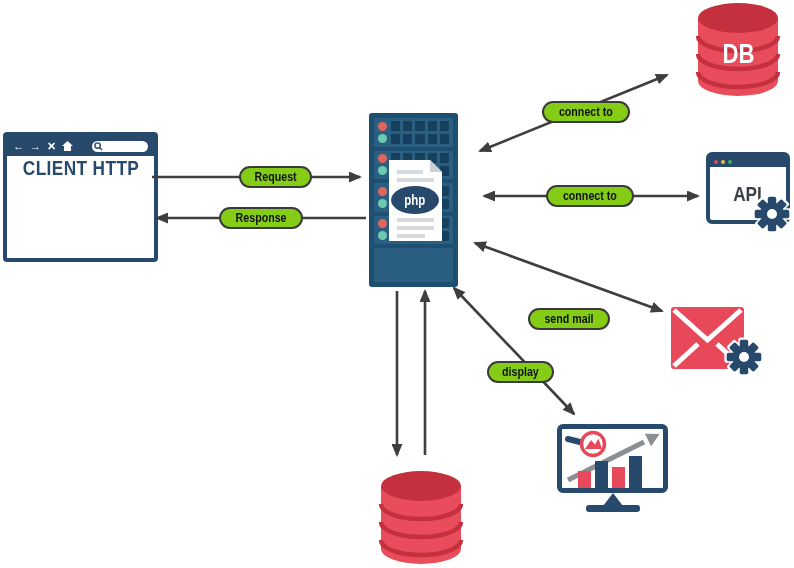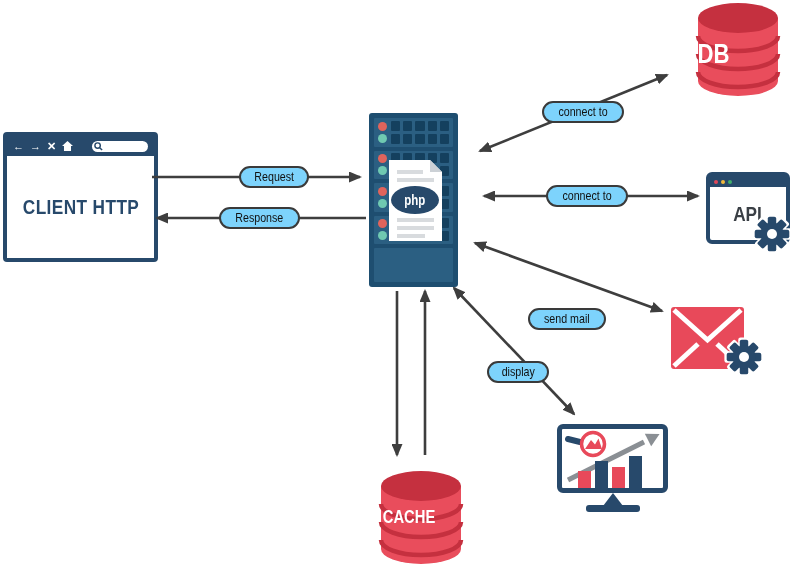--- a/index.html
+++ b/index.html
@@ -2,57 +2,57 @@
 <html><head>
 <meta charset="utf-8">
 <style>
   html,body{margin:0;padding:0;background:#fff;}
   #stage{position:relative;width:794px;height:568px;background:#fff;overflow:hidden;
          font-family:"Liberation Sans",sans-serif;}
   .abs{position:absolute;}
   .cond{display:inline-block;transform:scaleX(.82);transform-origin:center;white-space:nowrap;}
 
   
-  .pill{position:absolute;background:#7dd3fc;border:2px solid #3a3a3a;border-radius:999px;
-        padding:2px 9px;font-size:13px;font-weight:normal;color:#111;line-height:1.1;
+  .pill{position:absolute;background:#84cc16;border:2px solid #3a3a3a;border-radius:999px;
+        padding:2px 9px;font-size:13px;font-weight:bold;color:#111;line-height:1.1;
         display:flex;align-items:center;justify-content:center;z-index:5;}
 
   
   .client{left:3px;top:132px;width:147px;height:122px;border:4px solid #27496B;border-radius:4px;
           background:#fff;display:flex;flex-direction:column;}
   .client-head{height:20px;background:#27496B;display:flex;align-items:center;gap:6px;padding:0 6px;}
   .chi{color:#fff;font-size:11px;font-weight:bold;line-height:1;}
   .searchbar{margin-left:auto;width:54px;height:11px;background:#fff;border-radius:7px;
              display:flex;align-items:center;padding-left:2px;}
-  .client-body{flex:1;display:flex;align-items:center;justify-content:center;}
+  .client-body{flex:1;display:flex;justify-content:center;}
   .client-title{color:#27496B;font-weight:bold;font-size:21px;letter-spacing:.5px;}
 
   
   .server{left:369px;top:113px;width:89px;height:174px;background:#1E4E70;border-radius:3px;
           padding:5px;box-sizing:border-box;display:flex;flex-direction:column;gap:4px;}
   .srv-row{flex:1;background:#2B5F82;border-radius:1px;display:flex;align-items:center;
            gap:4px;padding:2px 4px;box-sizing:border-box;}
   .srv-lights{display:flex;flex-direction:column;gap:3px;}
   .led{width:9px;height:9px;border-radius:50%;}
   .led-red{background:#E0645C;} .led-teal{background:#6FC9B1;}
   .srv-grid{flex:1;display:grid;grid-template-columns:repeat(5,1fr);grid-template-rows:1fr 1fr;gap:3px;height:23px;}
   .sq{background:#14405E;border-radius:1px;}
   .srv-bottom{height:34px;background:#2B5F82;border-radius:1px;}
   .doc{left:389px;top:160px;width:53px;height:81px;z-index:6;}
   .doc-ellipse{position:absolute;left:2px;top:26px;width:48px;height:28px;border-radius:50%;
                background:#27496B;display:flex;align-items:center;justify-content:center;
                color:#fff;font-weight:bold;font-size:14px;}
 
   
   .cyl{display:block;}
-  .cyl-wrap .cyl-label{position:absolute;left:0;right:0;top:38%;display:flex;
+  .cyl-wrap .cyl-label{position:absolute;left:0;right:0;top:38%;display:flex;justify-content:center;
        color:#fff;font-weight:bold;}
 
   
-  .api{left:706px;top:152px;width:84px;height:84px;margin-top:20px;}
+  .api{left:706px;top:152px;width:84px;height:84px;}
   .api-win{position:absolute;left:0;top:0;width:84px;height:72px;border:4px solid #27496B;
            border-radius:6px;background:#fff;box-sizing:border-box;display:flex;flex-direction:column;}
   .api-head{height:11px;background:#27496B;display:flex;align-items:center;gap:3px;padding-left:4px;}
   .dot{width:4px;height:4px;border-radius:50%;}
   .api-body{flex:1;display:flex;align-items:center;justify-content:center;}
   .api-title{color:#3A3F45;font-weight:bold;font-size:21px;}
 
   
   .mail{left:671px;top:307px;width:94px;height:74px;}
 
@@ -237,23 +237,20 @@
   <div class="abs cyl-wrap" style="left:377px;top:470px;width:88px;height:98px;">
     <svg class="cyl" width="88" height="98" viewBox="0 0 88 98">
       <path d="M4,16 V79 a40,15 0 0 0 80,0 V16 Z" fill="#E94D5C"></path>
       <g stroke="#C5303F" stroke-width="4.5" fill="none">
         <path d="M4,34 a40,15 0 0 0 80,0"></path>
         <path d="M4,52 a40,15 0 0 0 80,0"></path>
         <path d="M4,70 a40,15 0 0 0 80,0"></path>
       </g>
       <ellipse cx="44" cy="16" rx="40" ry="15" fill="#C5303F"></ellipse>
     </svg>
-    <div class="cyl-label" style="font-size:18px;">
-      <span class="cond">CACHE</span>
-    </div>
   </div>
 
   <div class="abs api">
     <div class="api-win">
       <div class="api-head">
         <span class="dot" style="background:#E0485A;"></span>
         <span class="dot" style="background:#F0B93C;"></span>
         <span class="dot" style="background:#3FAE6A;"></span>
       </div>
       <div class="api-body">

